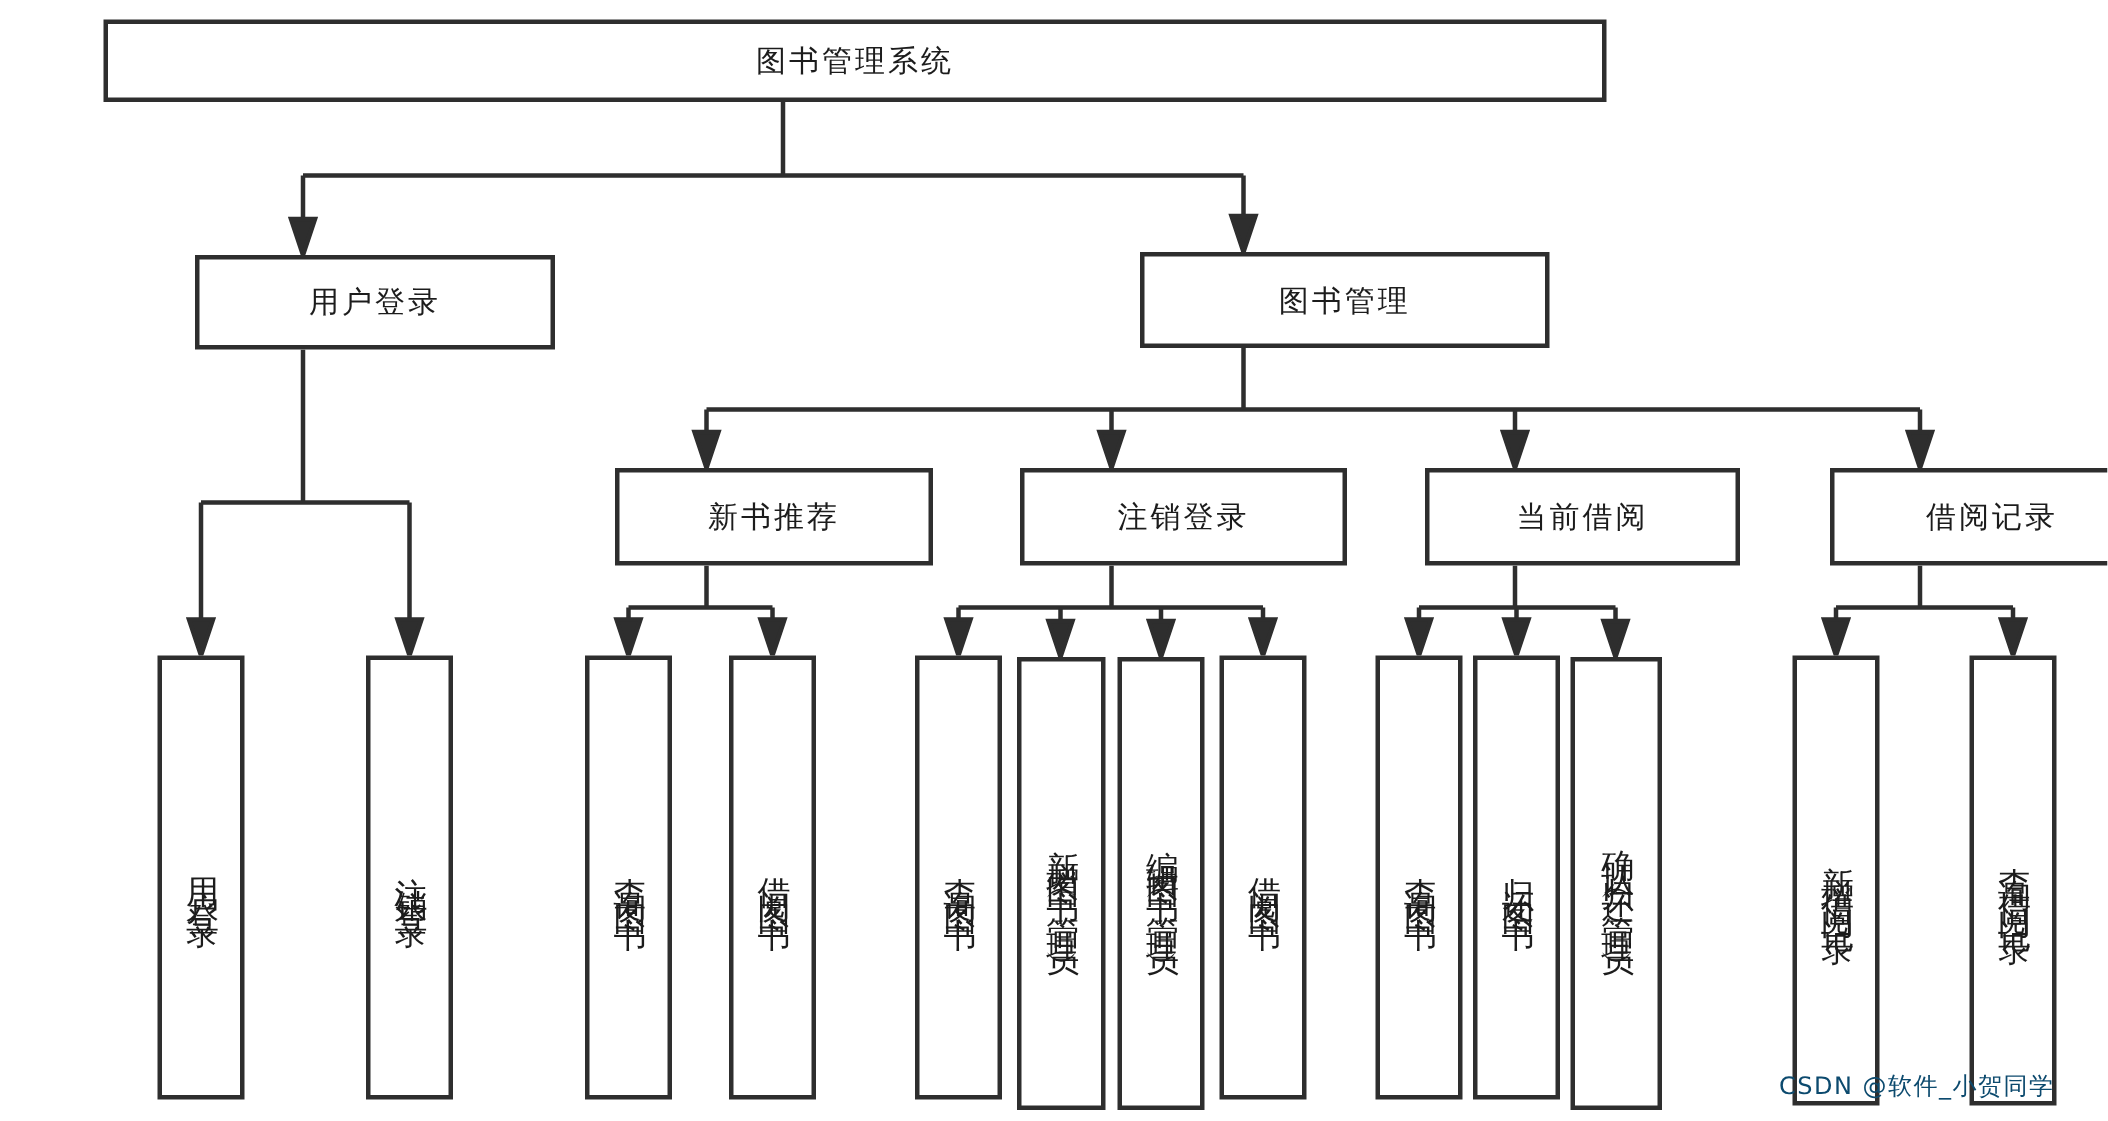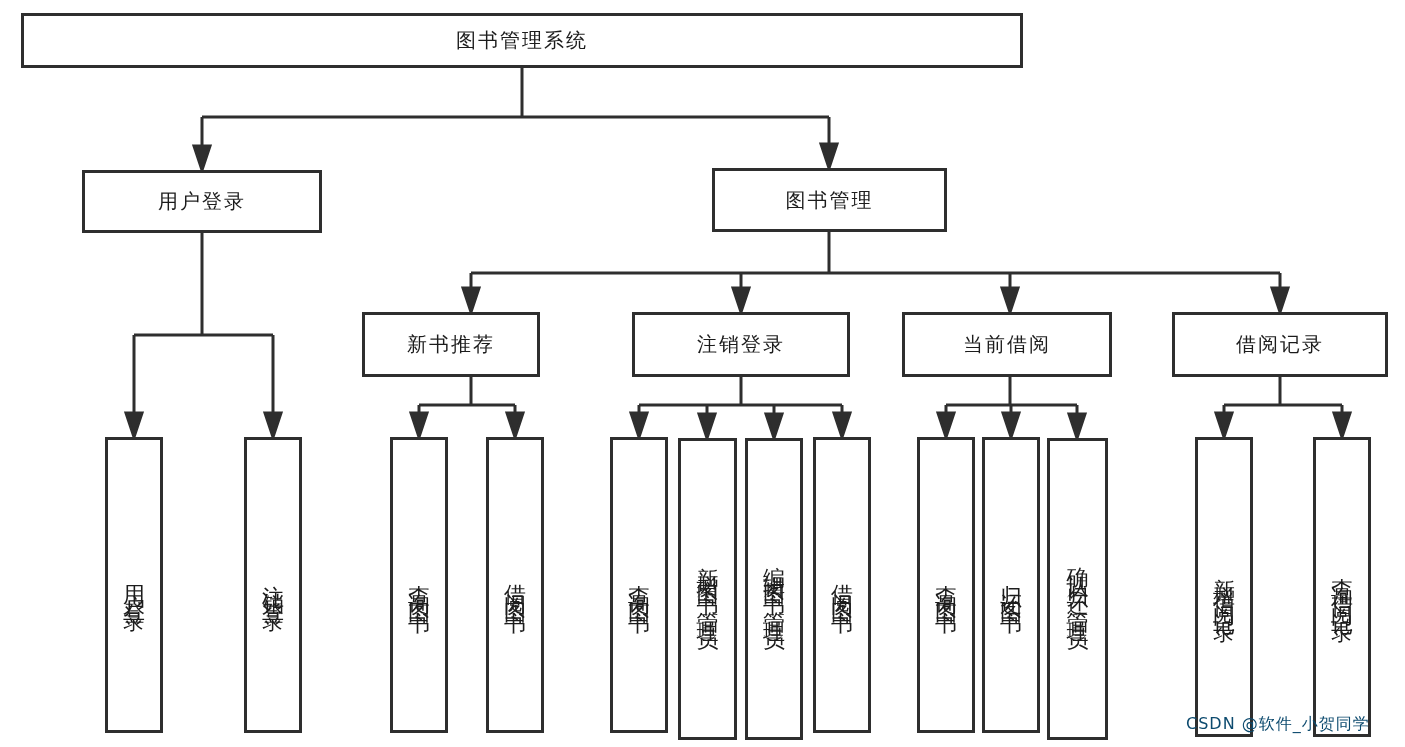--- a/index.html
+++ b/index.html
@@ -18,20 +18,21 @@
     position:absolute;
     box-sizing:border-box;
     border:3px solid #2e2e2e;
     background:#ffffff;
     display:flex;align-items:center;justify-content:center;
     color:#1c1c1c;
     font-size:20px;
     letter-spacing:2px;
     z-index:2;
     white-space:nowrap;
+    margin-left:48px;
   }
   .vnode{
     position:absolute;
     box-sizing:border-box;
     border:3px solid #2e2e2e;
     background:#ffffff;
     display:flex;align-items:center;justify-content:center;
     color:#1c1c1c;
     font-size:22px;
     z-index:2;
@@ -103,23 +104,23 @@
     <g stroke="#2e2e2e" stroke-width="3" fill="#2e2e2e">
       <path d="M1280 377 V405 M1224 405 H1342 M1224 405 V417 M1342 405 V417" fill="none"></path>
       <polygon points="1216,413 1232,413 1224,437"></polygon>
       <polygon points="1334,413 1350,413 1342,437"></polygon>
     </g>
   </svg>
 
   <div class="node" style="left:21px;top:13px;width:1002px;height:55px;">图书管理系统</div>
 
   <div class="node" style="left:82px;top:170px;width:240px;height:63px;">用户登录</div>
-  <div class="node" style="left:712px;top:168px;width:235px;height:64px;">图书管理</div>
+  <div class="node" style="left:712px;top:168px;width:273px;height:64px;">图书管理</div>
 
-  <div class="node" style="left:362px;top:312px;width:178px;height:65px;">新书推荐</div>
+  <div class="node" style="left:362px;top:312px;width:212px;height:65px;">新书推荐</div>
   <div class="node" style="left:632px;top:312px;width:218px;height:65px;">注销登录</div>
   <div class="node" style="left:902px;top:312px;width:210px;height:65px;">当前借阅</div>
   <div class="node" style="left:1172px;top:312px;width:216px;height:65px;">借阅记录</div>
 
   <div class="vnode" style="left:105px;top:437px;width:58px;height:296px;">
     <span>用户登录</span>
   </div>
   <div class="vnode" style="left:244px;top:437px;width:58px;height:296px;">
     <span>注销登录</span>
   </div>

